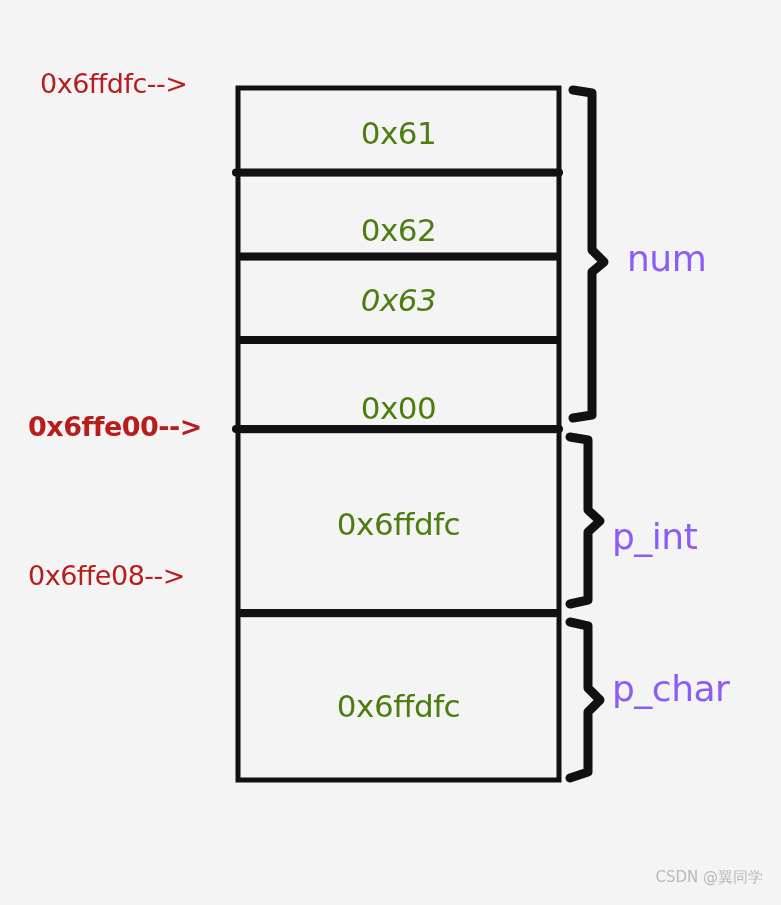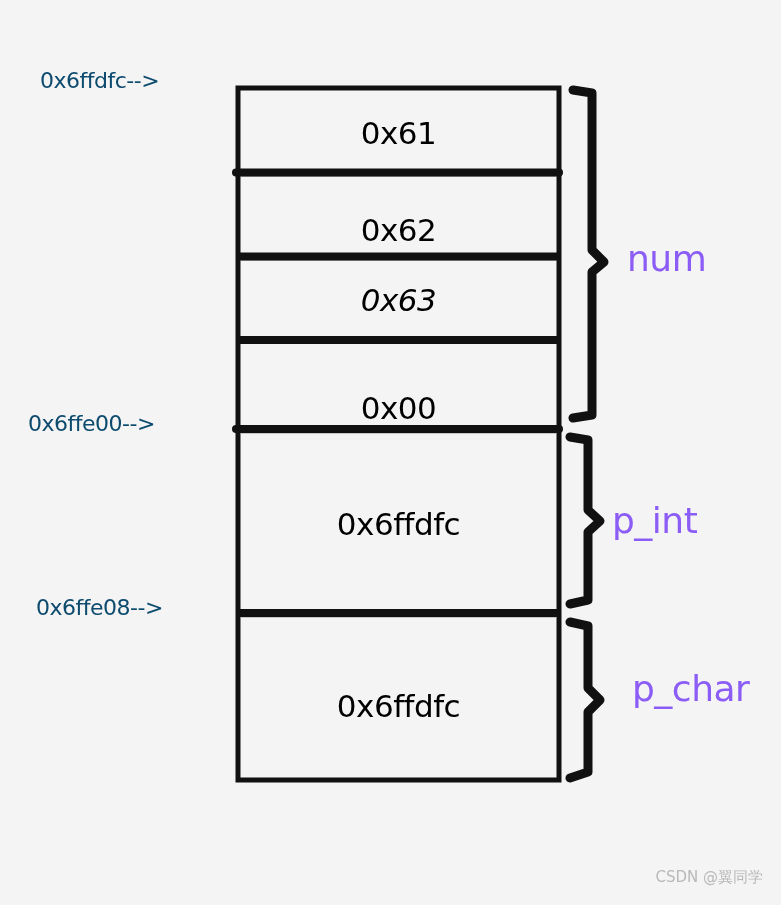--- a/index.html
+++ b/index.html
@@ -16,34 +16,34 @@
   }
   #canvas {
     position: absolute;
     inset: 0;
     width: 781px;
     height: 905px;
   }
   .addr-label {
     position: absolute;
     font-family: "DejaVu Sans", sans-serif;
-    font-size: 22px;
-    color: #0c4a6e;
+    font-size: 27px;
+    color: #b91c1c;
     white-space: nowrap;
     letter-spacing: -0.5px;
   }
   #addr-num   { left: 40px;  top: 68px; }
-  #addr-pint  { left: 28px;  top: 411px; }
-  #addr-pchar { left: 28px;  top: 595px; margin-left: 8px; }
+  #addr-pint  { left: 28px;  top: 411px; font-weight: bold; }
+  #addr-pchar { left: 28px;  top: 560px; }
 
   .cell-value {
     position: absolute;
     font-family: "DejaVu Sans", sans-serif;
     font-size: 31px;
-    color: #000000;
+    color: #4d7c0f;
     text-align: center;
     width: 321px;
     left: 238px;
     letter-spacing: -0.5px;
   }
   #cell-0 { top: 115px; }
   #cell-1 { top: 212px; }
   #cell-2 { top: 282px; font-style: italic; }
   #cell-3 { top: 390px; }
   #cell-4 { top: 506px; }
@@ -52,22 +52,22 @@
   .brace-label {
     position: absolute;
     font-family: "DejaVu Sans", sans-serif;
     font-size: 36px;
     font-weight: 400;
     color: #8b5cf6;
     white-space: nowrap;
     letter-spacing: -0.5px;
   }
   #label-num   { left: 627px; top: 238px; }
-  #label-pint  { left: 612px; top: 500px; }
-  #label-pchar { left: 632px; top: 668px; }
+  #label-pint  { left: 612px; top: 516px; }
+  #label-pchar { left: 612px; top: 668px; }
 
   #watermark {
     position: absolute;
     right: 18px;
     bottom: 18px;
     font-family: "DejaVu Sans", sans-serif;
     font-size: 15px;
     color: #b9b9b9;
     white-space: nowrap;
   }

